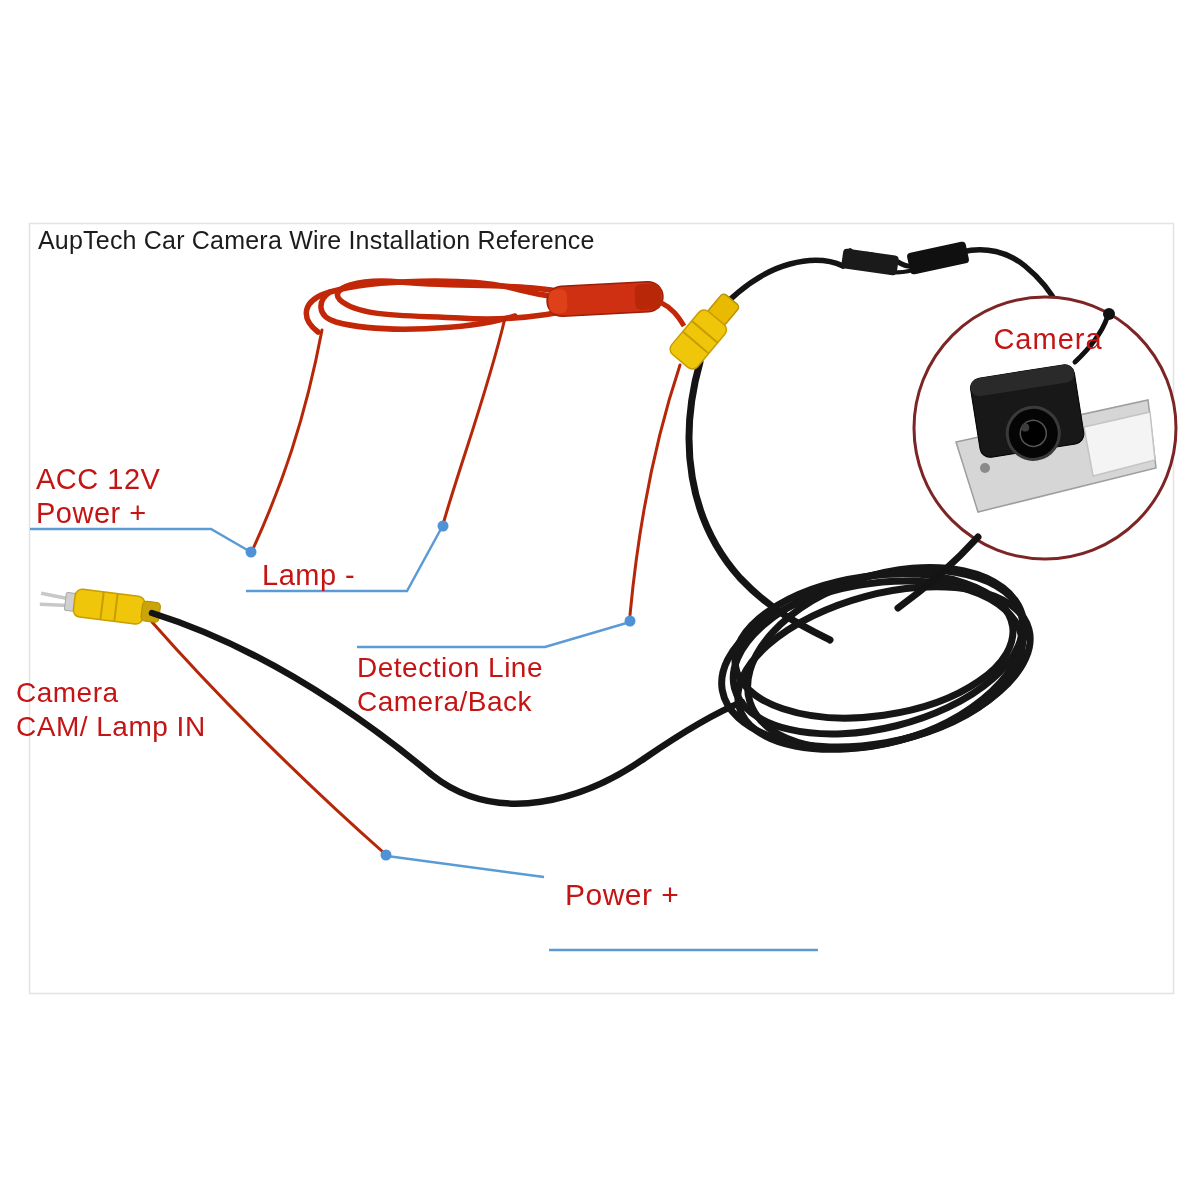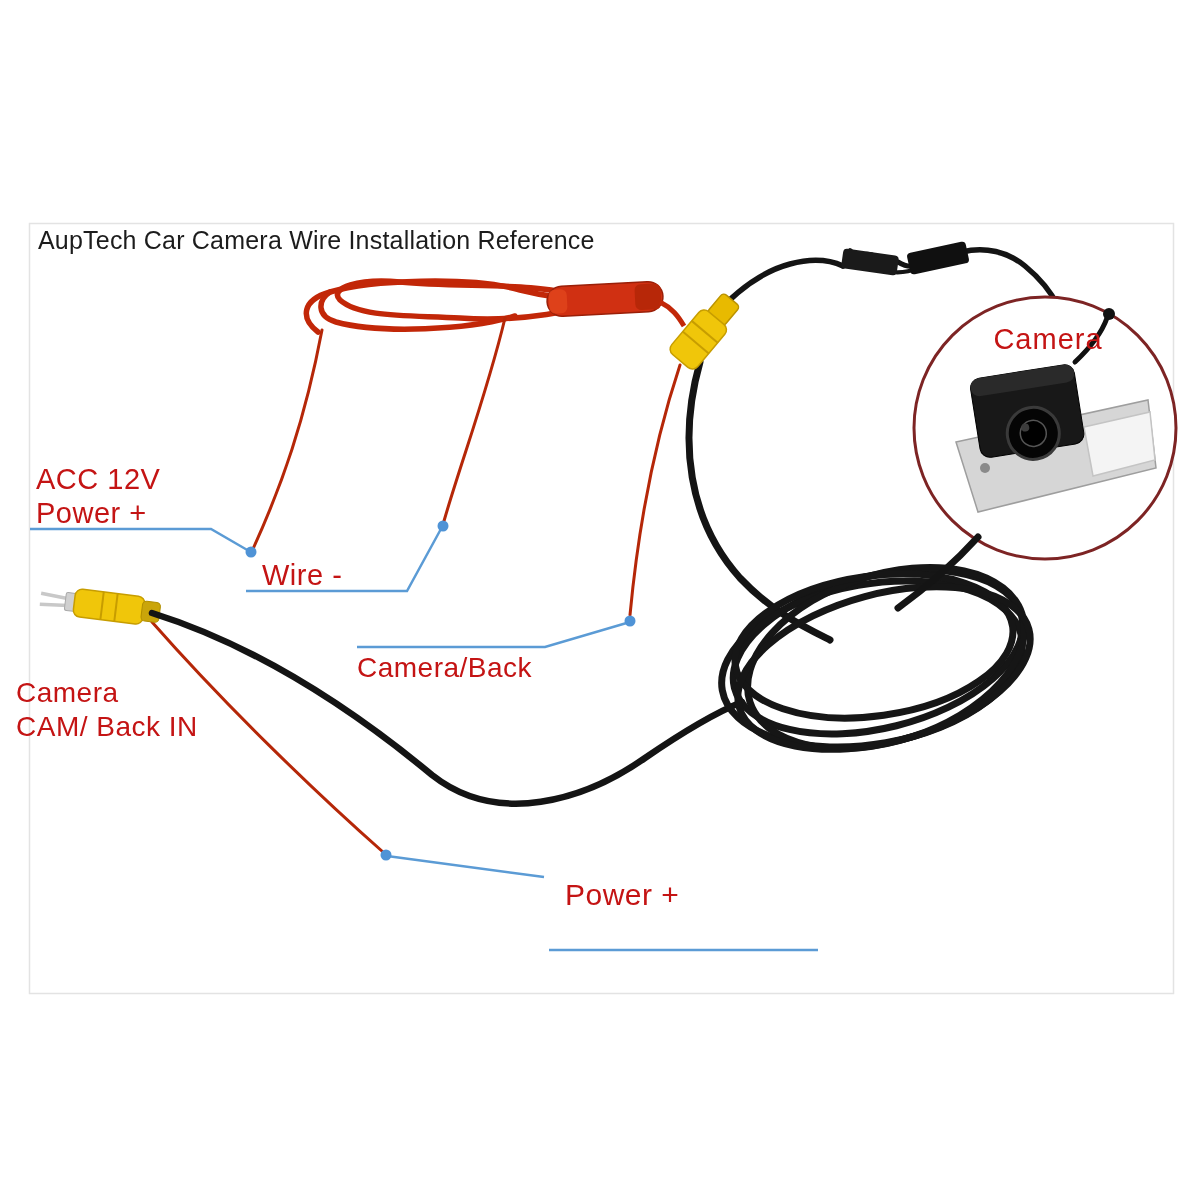--- a/index.html
+++ b/index.html
@@ -141,29 +141,30 @@
   </svg>
 
   <div class="title">AupTech Car Camera Wire Installation Reference</div>
 
   <div class="lbl lbl-acc">
     <div>ACC 12V</div>
     <div>Power +</div>
   </div>
 
   <div class="lbl lbl-powerminus">
-    <div>Wire -</div>
+    <div>Lamp -</div>
   </div>
 
   <div class="lbl lbl-display">
     <div>Camera</div>
-    <div>CAM/ Back IN</div>
+    <div>CAM/ Lamp IN</div>
   </div>
 
   <div class="lbl lbl-detection">
+    <div>Detection Line</div>
     <div>Camera/Back</div>
   </div>
 
   <div class="lbl lbl-reversing">
     <div>Power +</div>
   </div>
 
   <div class="lbl lbl-camera">
     <div>Camera</div>
   </div>

